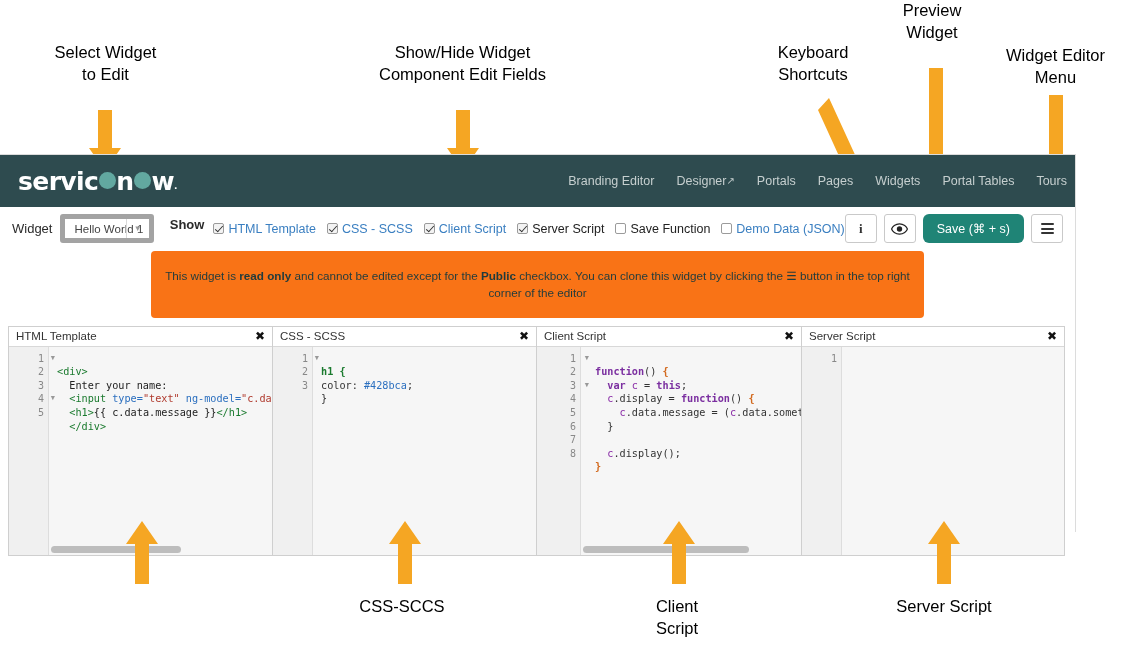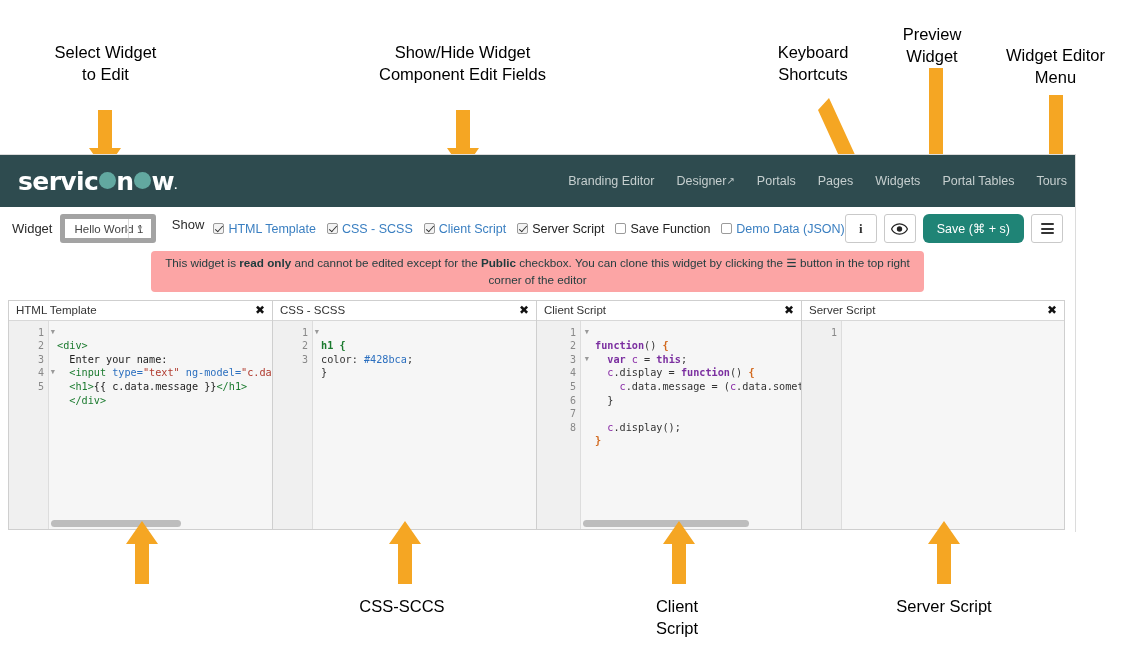--- a/index.html
+++ b/index.html
@@ -131,21 +131,21 @@
     position: relative;
     cursor: pointer;
   }
   .widget-select .caret {
     position: absolute; right: 0; top: 0; bottom: 0;
     width: 23px;
     border-left: 1px solid #dadada;
     display: flex; align-items: center; justify-content: center;
     color: #9a9a9a; font-size: 8px;
   }
-  .show-label { font-size: 13px; color: #2b2b2b; margin: 0 9px 8px 16px; font-weight: 400; }
+  .show-label { font-size: 13px; color: #2b2b2b; margin: 0 9px 8px 16px; font-weight: 700; }
   .chk-group { display: flex; align-items: center; gap: 11px; }
   .chk { display: flex; align-items: center; gap: 4px; font-size: 12.5px; cursor: pointer; white-space: nowrap; }
   .box {
     width: 11px; height: 11px;
     border: 1px solid #9b9b9b;
     border-radius: 2px;
     background: #fff;
     position: relative;
     flex: none;
   }
@@ -182,23 +182,23 @@
     white-space: nowrap;
   }
   .burger { display: flex; flex-direction: column; gap: 2.5px; }
   .burger i { display: block; width: 13px; height: 2px; background: #333; border-radius: 1px; }
 
   
   .notice-row { padding: 0 12px 8px 12px; background: #fff; }
   .notice {
     margin-left: 139px;
     margin-right: 139px;
-    background: #fca5a5;
+    background: #f97316;
     border-radius: 4px;
-    padding: 4px 12px;
+    padding: 17px 12px;
     font-size: 11.7px;
     color: #1f3b3d;
     text-align: center;
     line-height: 1.35;
   }
   .notice b { font-weight: 700; }
   .notice .bgl { font-family: "DejaVu Sans", sans-serif; }
 
   
   .panels {
@@ -295,21 +295,21 @@
 <body>
 
 <div id="stage">
 
   <div class="callout" style="left:33px;top:42px;width:145px;">Select Widget
 to Edit</div>
   <div class="callout" style="left:360px;top:42px;width:205px;">Show/Hide Widget
 Component Edit Fields</div>
   <div class="callout" style="left:757px;top:42px;width:112px;">Keyboard
 Shortcuts</div>
-  <div class="callout" style="left:884px;top:24px;width:96px;">Preview
+  <div class="callout" style="left:884px;top:0;width:96px;">Preview
 Widget</div>
   <div class="callout" style="left:993px;top:45px;width:125px;">Widget Editor
 Menu</div>
 
   <svg class="arrow" style="left:88px;top:110px;" width="34" height="62" viewBox="0 0 34 62">
     <polygon points="10,0 24,0 24,38 33,38 17,61 1,38 10,38" fill="#F5A623"></polygon>
   </svg>
   <svg class="arrow" style="left:446px;top:110px;" width="34" height="62" viewBox="0 0 34 62">
     <polygon points="10,0 24,0 24,38 33,38 17,61 1,38 10,38" fill="#F5A623"></polygon>
   </svg>

